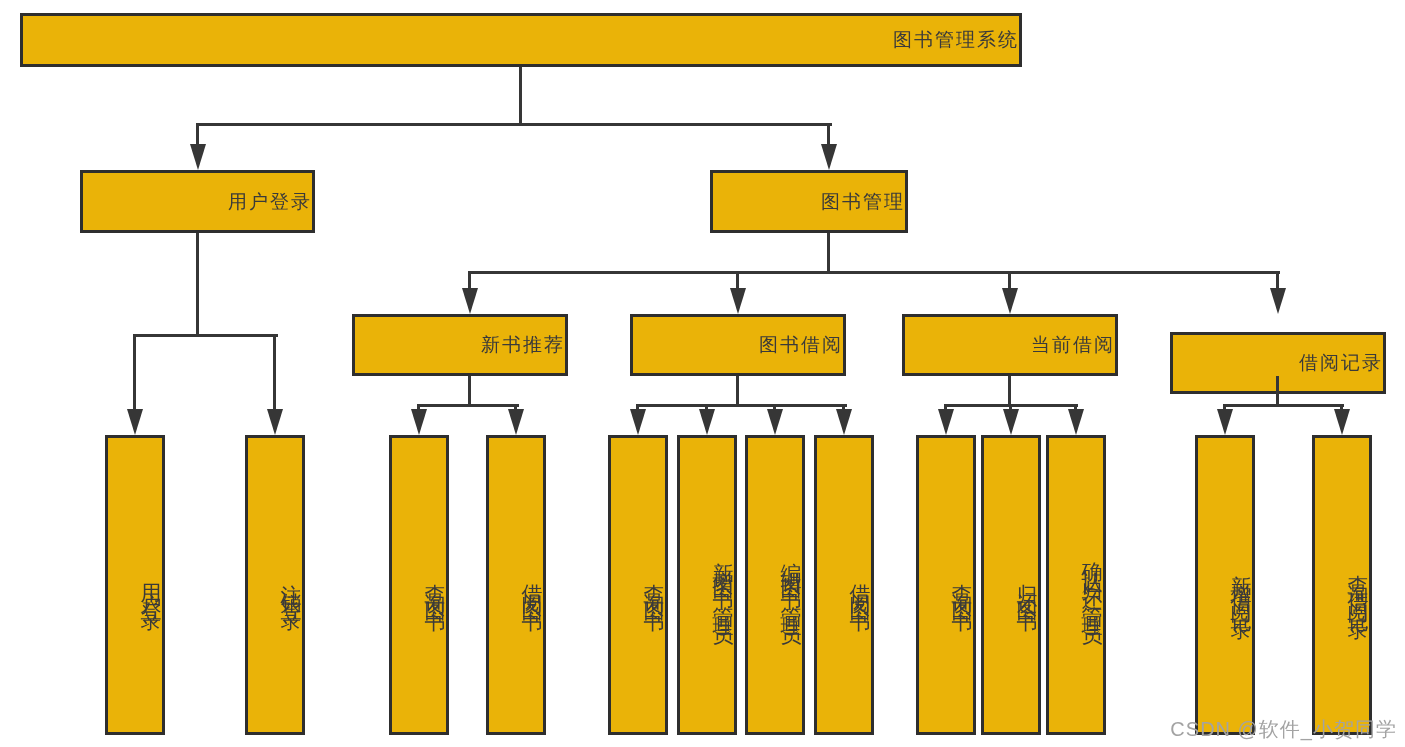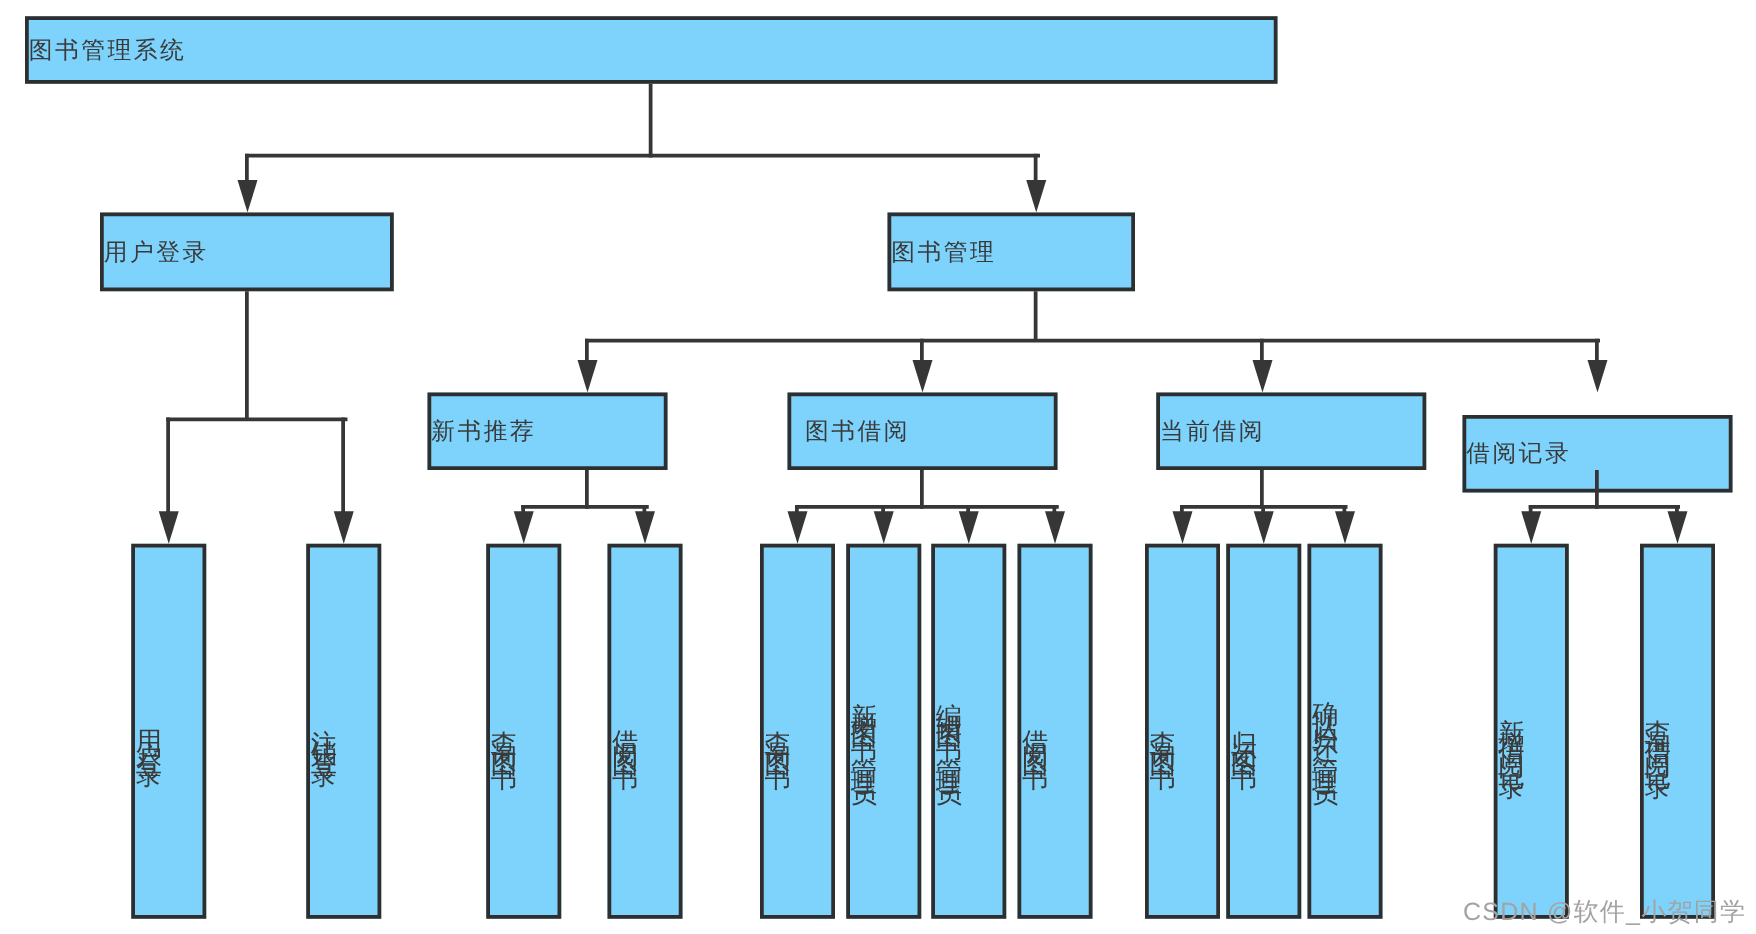--- a/index.html
+++ b/index.html
@@ -11,24 +11,24 @@
     width: 1405px;
     height: 747px;
     background: #ffffff;
     overflow: hidden;
   }
 
   
   .box {
     position: absolute;
     border: 3px solid #2e2e2e;
-    background: #7dd3fc;
+    background: #eab308;
     display: flex;
     align-items: center;
-    justify-content: flex-start;
+    justify-content: flex-end;
     color: #3a3a3a;
   }
   .hlabel {
     font-size: 19px;
     letter-spacing: 2px;
     white-space: nowrap;
     color: #3a3a3a;
   }
   .leaf { top: 435px; width: 60px; height: 300px; }
   .vtext {
@@ -71,27 +71,27 @@
     <span class="hlabel">图书管理系统</span>
   </div>
 
   <div class="box" style="left:80px; top:170px; width:235px; height:63px;">
     <span class="hlabel">用户登录</span>
   </div>
   <div class="box" style="left:710px; top:170px; width:198px; height:63px;">
     <span class="hlabel">图书管理</span>
   </div>
 
-  <div class="box" style="left:342px; top:314px; width:192px; height:62px;">
+  <div class="box" style="left:352px; top:314px; width:216px; height:62px;">
     <span class="hlabel">新书推荐</span>
   </div>
   <div class="box" style="left:630px; top:314px; width:216px; height:62px;padding-left:11px;">
     <span class="hlabel">图书借阅</span>
   </div>
-  <div class="box" style="left:902px; top:314px; width:216px; height:62px;margin-left:23px;">
+  <div class="box" style="left:902px; top:314px; width:216px; height:62px;">
     <span class="hlabel">当前借阅</span>
   </div>
   <div class="box" style="left:1170px; top:332px; width:216px; height:62px;">
     <span class="hlabel">借阅记录</span>
   </div>
 
   <div class="box leaf" style="left:105px;">
     <span class="vtext">用户登录</span>
   </div>
   <div class="box leaf" style="left:245px;">

